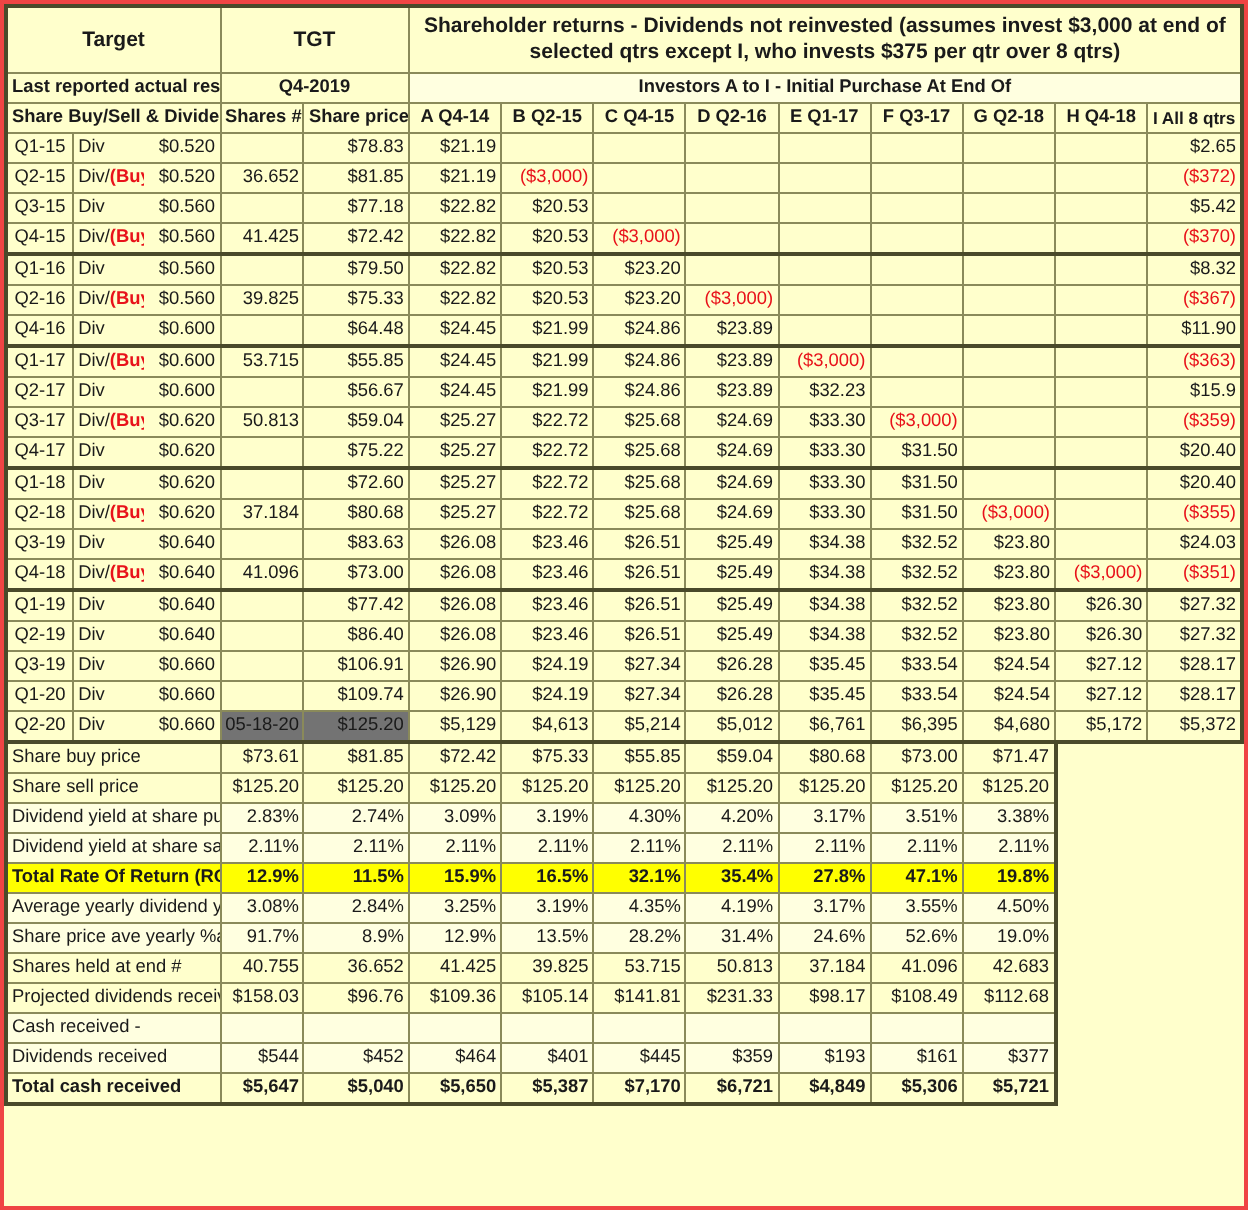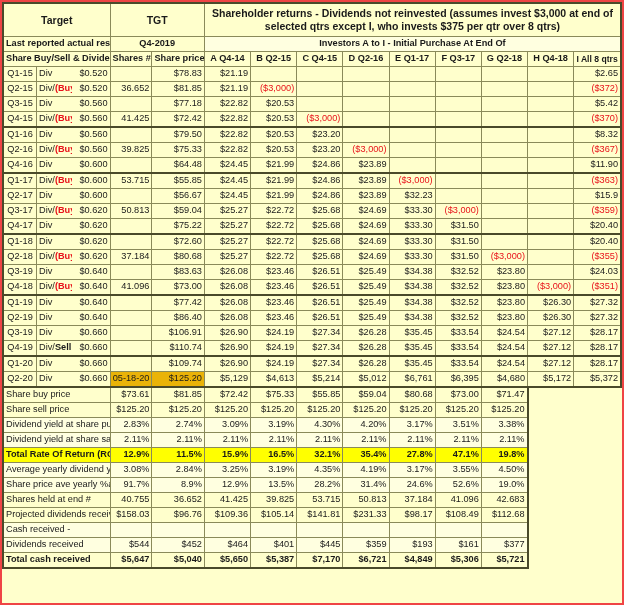--- a/index.html
+++ b/index.html
@@ -33,21 +33,21 @@
     height:14px;
   }
   .ctr{text-align:center;}
   .rt{text-align:right;}
   .lt{text-align:left;}
   .b{font-weight:bold;}
   .red{color:#e8121a;font-weight:bold;}
   .neg{color:#e8121a;}
   .pale{background:#ffffe0;}
   .hl{background:#ffff00;}
-  .cyan{background:#eab308;}
+  .cyan{background:#737373;}
   .thick-t{border-top:2px solid #4a4a2a;}
   .thick-b{border-bottom:2px solid #4a4a2a;}
   .thick-l{border-left:2px solid #4a4a2a;}
   .thick-r{border-right:2px solid #4a4a2a;}
   .hdr-title{font-size:10.5px;font-weight:bold;height:30px;}
   .grp{border-bottom:2px solid #4a4a2a;}
   .tiny{font-size:8.6px;}
   .colq{width:32px;}
   .coldv{width:34px;}
   .coldvv{width:36px;}
@@ -384,36 +384,20 @@
           <td class="rt">$24.19</td>
           <td class="rt">$27.34</td>
           <td class="rt">$26.28</td>
           <td class="rt">$35.45</td>
           <td class="rt">$33.54</td>
           <td class="rt">$24.54</td>
           <td class="rt">$27.12</td>
           <td class="rt thick-r">$28.17</td>
         </tr>
         <tr>
-          <td class="ctr thick-l grp">Q4-19</td>
-          <td class="lt grp" style="border-right:none;"><span>Div/</span><span class="b">Sell</span></td>
-          <td class="rt grp" style="border-left:none;">$0.660</td>
-          <td class="rt grp"></td>
-          <td class="rt grp">$110.74</td>
-          <td class="rt grp">$26.90</td>
-          <td class="rt grp">$24.19</td>
-          <td class="rt grp">$27.34</td>
-          <td class="rt grp">$26.28</td>
-          <td class="rt grp">$35.45</td>
-          <td class="rt grp">$33.54</td>
-          <td class="rt grp">$24.54</td>
-          <td class="rt grp">$27.12</td>
-          <td class="rt grp thick-r">$28.17</td>
-        </tr>
-        <tr>
           <td class="ctr thick-l">Q1-20</td>
           <td class="lt" style="border-right:none;"><span>Div</span></td>
           <td class="rt" style="border-left:none;">$0.660</td>
           <td class="rt"></td>
           <td class="rt">$109.74</td>
           <td class="rt">$26.90</td>
           <td class="rt">$24.19</td>
           <td class="rt">$27.34</td>
           <td class="rt">$26.28</td>
           <td class="rt">$35.45</td>

